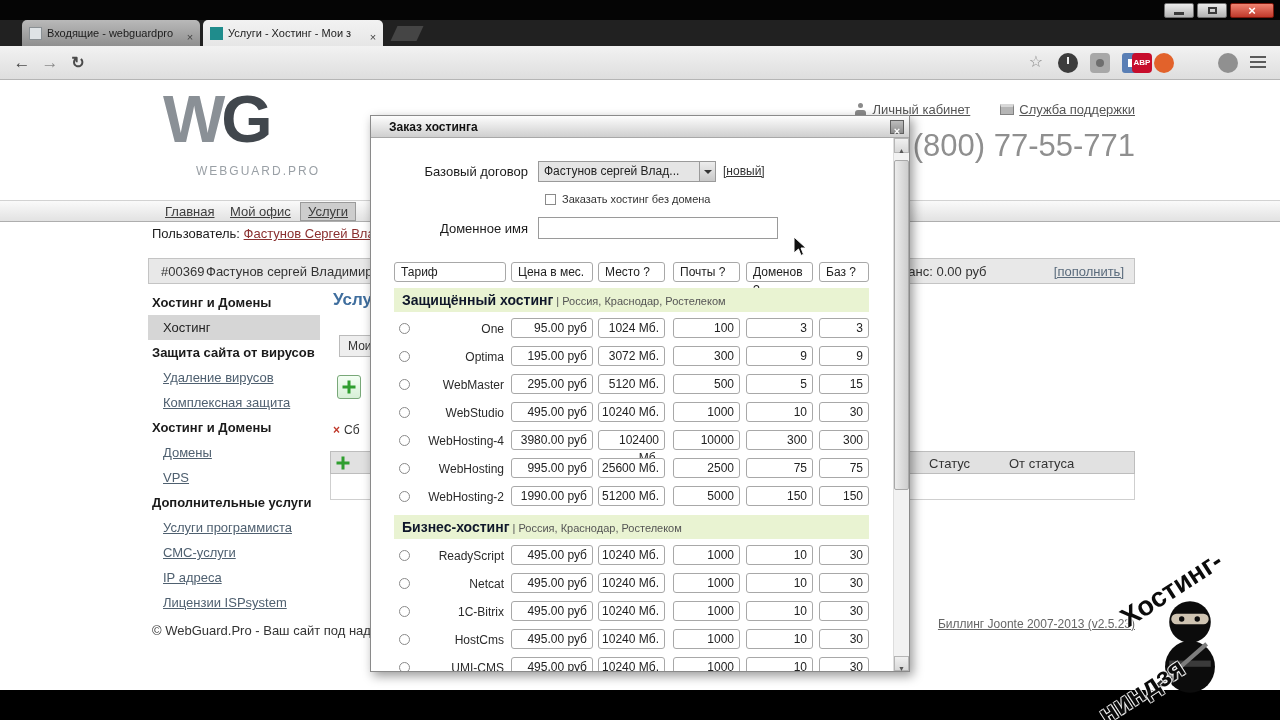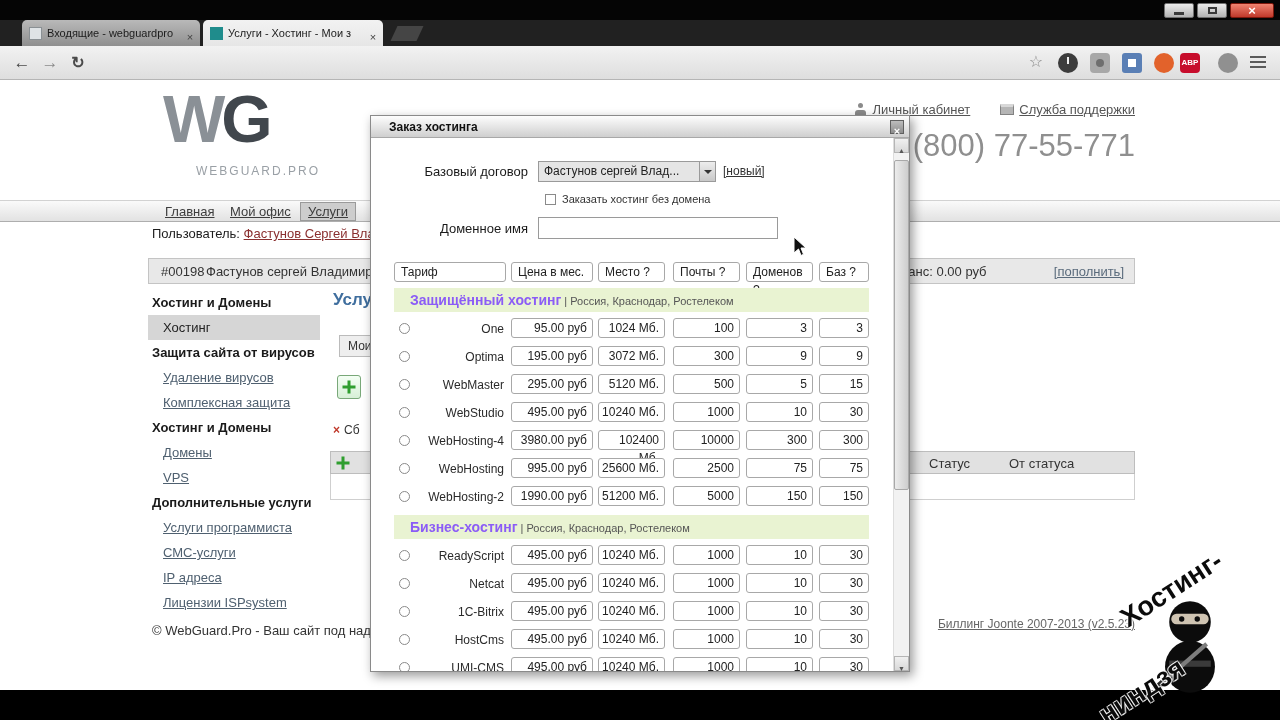--- a/index.html
+++ b/index.html
@@ -144,21 +144,21 @@
   .col-price  { left:140px; width:82px; }
   .col-space  { left:227px; width:67px; }
   .col-mail   { left:302px; width:67px; }
   .col-dom    { left:375px; width:67px; }
   .col-base   { left:448px; width:50px; }
 
   .ttable { position:absolute; left:0; top:150px; right:16px; }
   .sec { margin-left:23px; width:475px; height:24px; line-height:24px; background:#e9f3d2;
          margin-bottom:3px; white-space:nowrap; overflow:hidden; }
   .trow + .sec { margin-top:4px; }
-  .sec-t { font-weight:bold; font-size:14px; color:#8b5cf6; padding-left:16px; }
+  .sec-t { font-weight:bold; font-size:14px; color:#0f172a; padding-left:8px; }
   .sec-s { font-size:11px; color:#555; }
   .trow { position:relative; height:28px; }
   .radio { position:absolute; left:28px; top:8px; width:11px; height:11px; border:1px solid #8a8a8a;
            border-radius:50%; background:#fff; }
   .tname { position:absolute; left:36px; width:97px; top:7px; font-size:12px; color:#2a2a2a; text-align:right; }
 
   .m-scroll { position:absolute; right:0; top:0; bottom:0; width:16px; background:#f2f2f2; border-left:1px solid #ddd; }
   .sc-up, .sc-down { position:absolute; left:0; width:15px; height:15px; text-align:center;
                      background:linear-gradient(#f0f0f0,#d8d8d8); border:1px solid #b5b5b5; }
   .sc-up { top:0; } .sc-down { bottom:0; }
@@ -211,21 +211,21 @@
 
   <div class="toolbar">
     <span class="navbtn ic-back" style="left:10px"></span>
     <span class="navbtn ic-fwd" style="left:38px"></span>
     <span class="navbtn ic-reload" style="left:66px"></span>
     <span class="star"></span>
     <span class="extbtn ic-clock" style="left:1058px"></span>
     <span class="extbtn ic-cam" style="left:1090px"></span>
     <span class="extbtn ic-blue" style="left:1122px"></span>
     <span class="extbtn ic-fire" style="left:1154px"></span>
-    <span class="extbtn ic-abp" style="left:1180px">ABP</span>
+    <span class="extbtn ic-abp" style="left:1132px">ABP</span>
     <span class="extbtn ic-prof" style="left:1218px"></span>
     <span class="extbtn ic-menu" style="left:1250px"></span>
   </div>
 
   <div class="page">
     <div class="logo">
       <span class="logo-w">W</span><span class="logo-g">G</span>
     </div>
     <div class="logo-sub">WEBGUARD.PRO</div>
 
@@ -239,21 +239,21 @@
       <span class="nav-item" style="left:230px">Мой офис</span>
       <span class="nav-item active" style="left:300px">Услуги</span>
     </div>
 
     <div class="userline">
       <span>Пользователь:</span>
       <span class="uname">Фастунов Сергей Вла</span>
     </div>
 
     <div class="acctbar">
-      <span class="acct-id">#00198</span>
+      <span class="acct-id">#00369</span>
       <span class="acct-name">Фастунов сергей Владимиро</span>
       <span class="acct-balance">Баланс: 0.00 руб</span>
       <span class="acct-topup">[пополнить]</span>
     </div>
 
     <div class="sidebar">
         <div class="sb-header">Хостинг и Домены</div>
         <div class="sb-item sb-active">Хостинг</div>
         <div class="sb-header">Защита сайта от вирусов</div>
         <div class="sb-item sb-link">Удаление вирусов</div>

